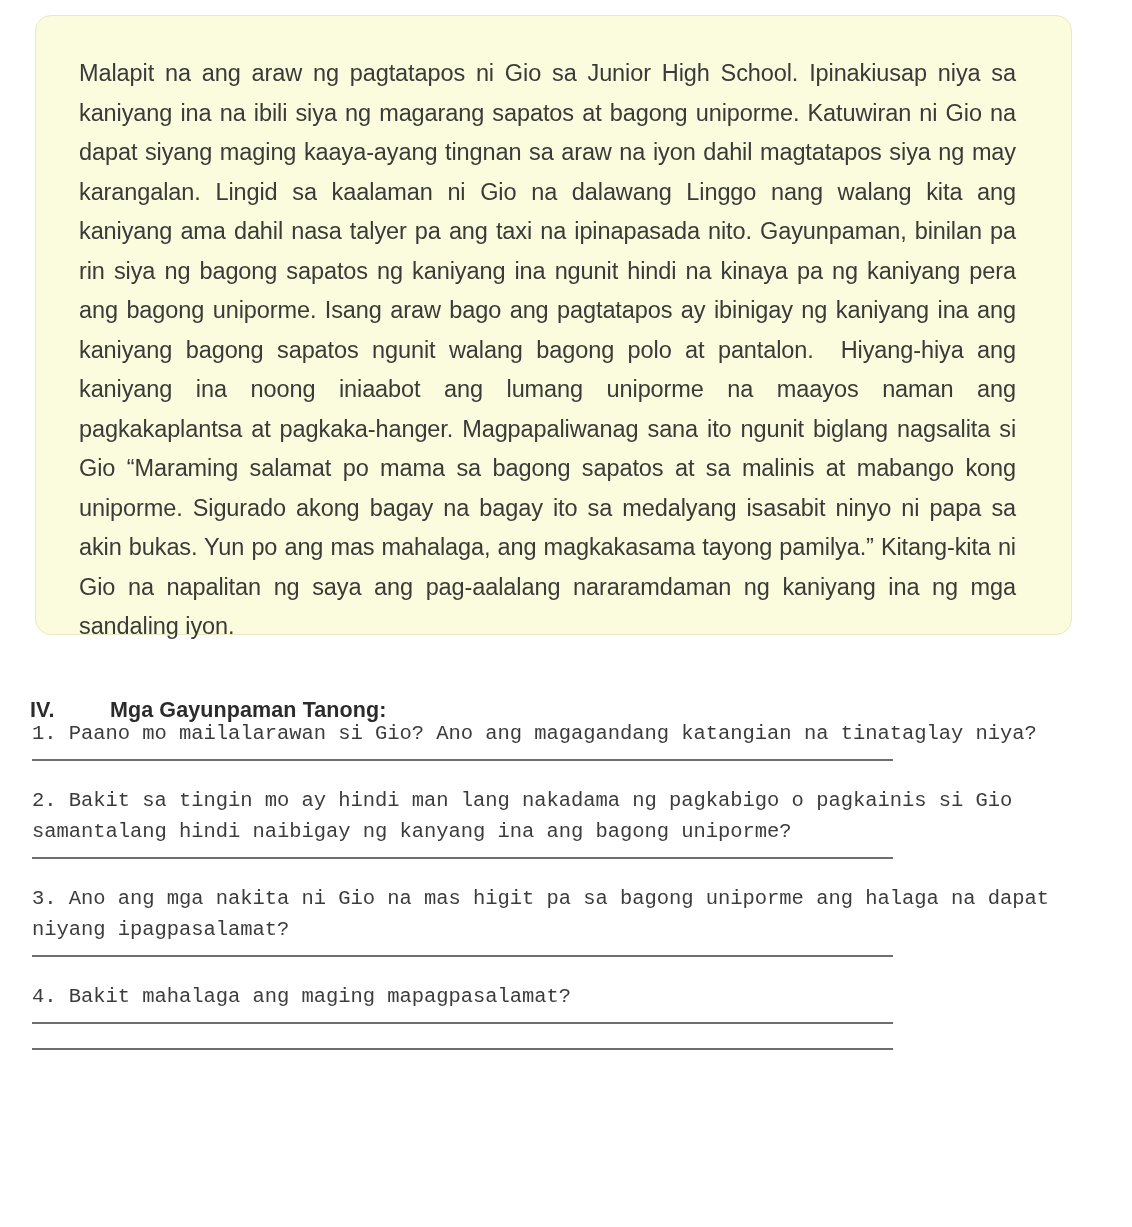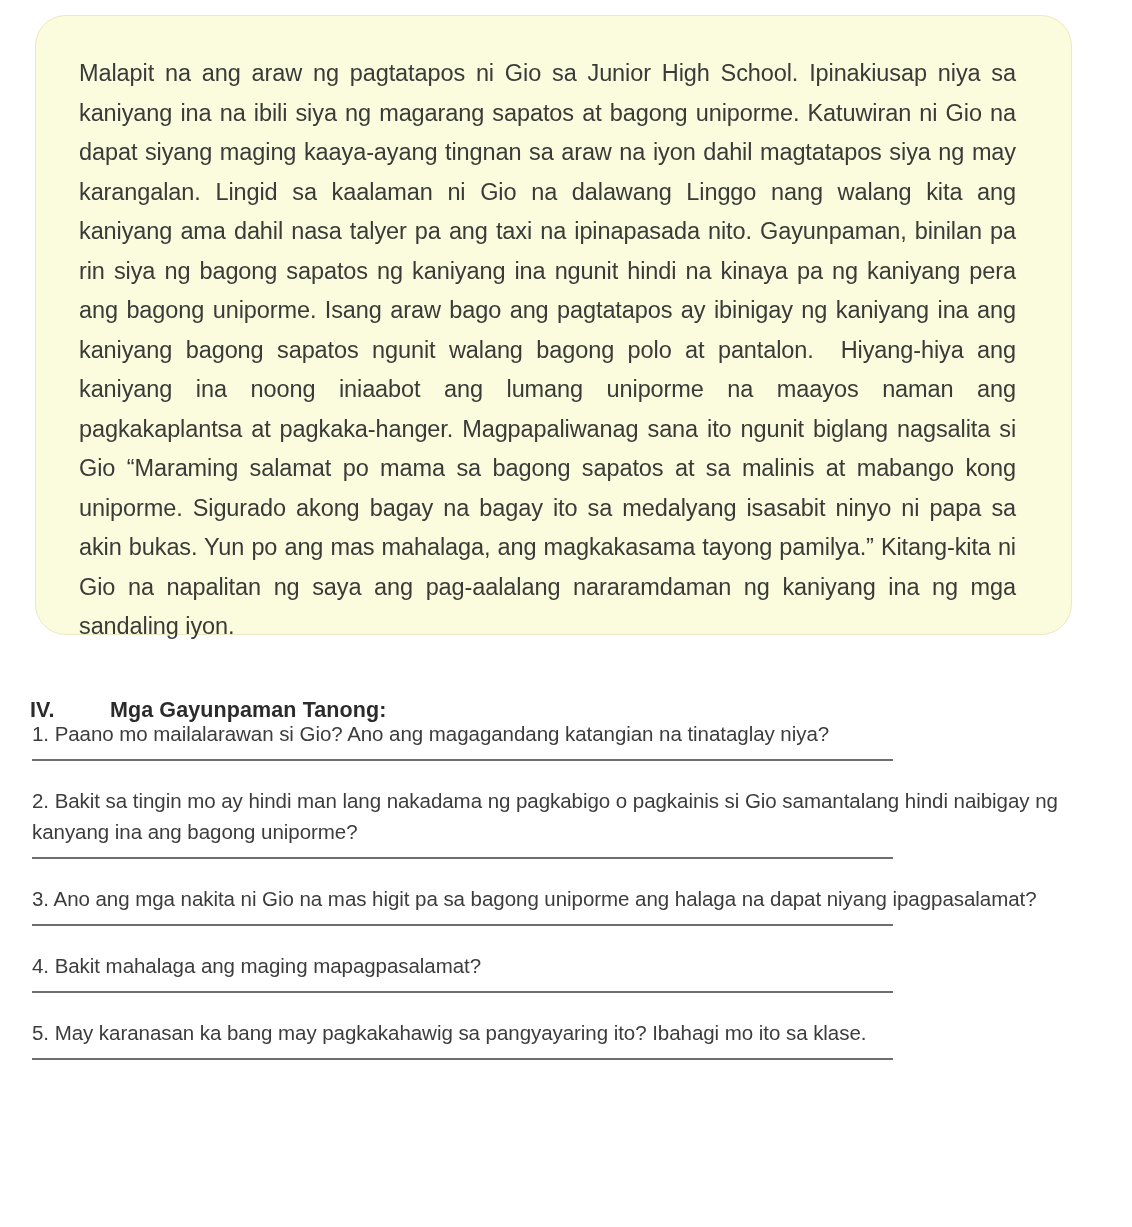--- a/index.html
+++ b/index.html
@@ -19,21 +19,21 @@
   
   .passage-box {
     position: absolute;
     left: 35px;
     top: 15px;
     width: 1037px;
     height: 620px;
     box-sizing: border-box;
     background: #fbfbdd;
     border: 1px solid #ece9c2;
-    border-radius: 31px;
+    border-radius: 16px;
   }
   .passage-text {
     position: absolute;
     left: 43px;
     top: 38px;
     width: 937px;
     font-size: 23.5px;
     line-height: 39.5px;
     text-align: justify;
     text-justify: inter-word;
@@ -61,20 +61,21 @@
 
   
   .questions {
     position: absolute;
     left: 32px;
     top: 718px;
     width: 1082px;
   }
   .question-item {
     margin-bottom: 4px;
+    font-family: Liberation Mono, monospace;
   }
   .question-text {
     font-size: 20.5px;
     line-height: 31px;
     color: #3c3c3c;
     letter-spacing: -0.05px;
   }
   .answer-rule {
     width: 861px;
     height: 0;
@@ -111,17 +112,16 @@
     <div class="question-text">3. Ano ang mga nakita ni Gio na mas higit pa sa bagong uniporme ang halaga na dapat niyang ipagpasalamat?</div>
     <div class="answer-rule"></div>
   </div>
 
   <div class="question-item">
     <div class="question-text">4. Bakit mahalaga ang maging mapagpasalamat?</div>
     <div class="answer-rule"></div>
   </div>
 
   <div class="question-item">
-    <div class="question-text">5. May karanasan ka bang may pagkakahawig sa pangyayaring ito? Ibahagi mo ito sa klase.</div>
     <div class="answer-rule"></div>
   </div>
 
 </div>
 
 </body></html>

